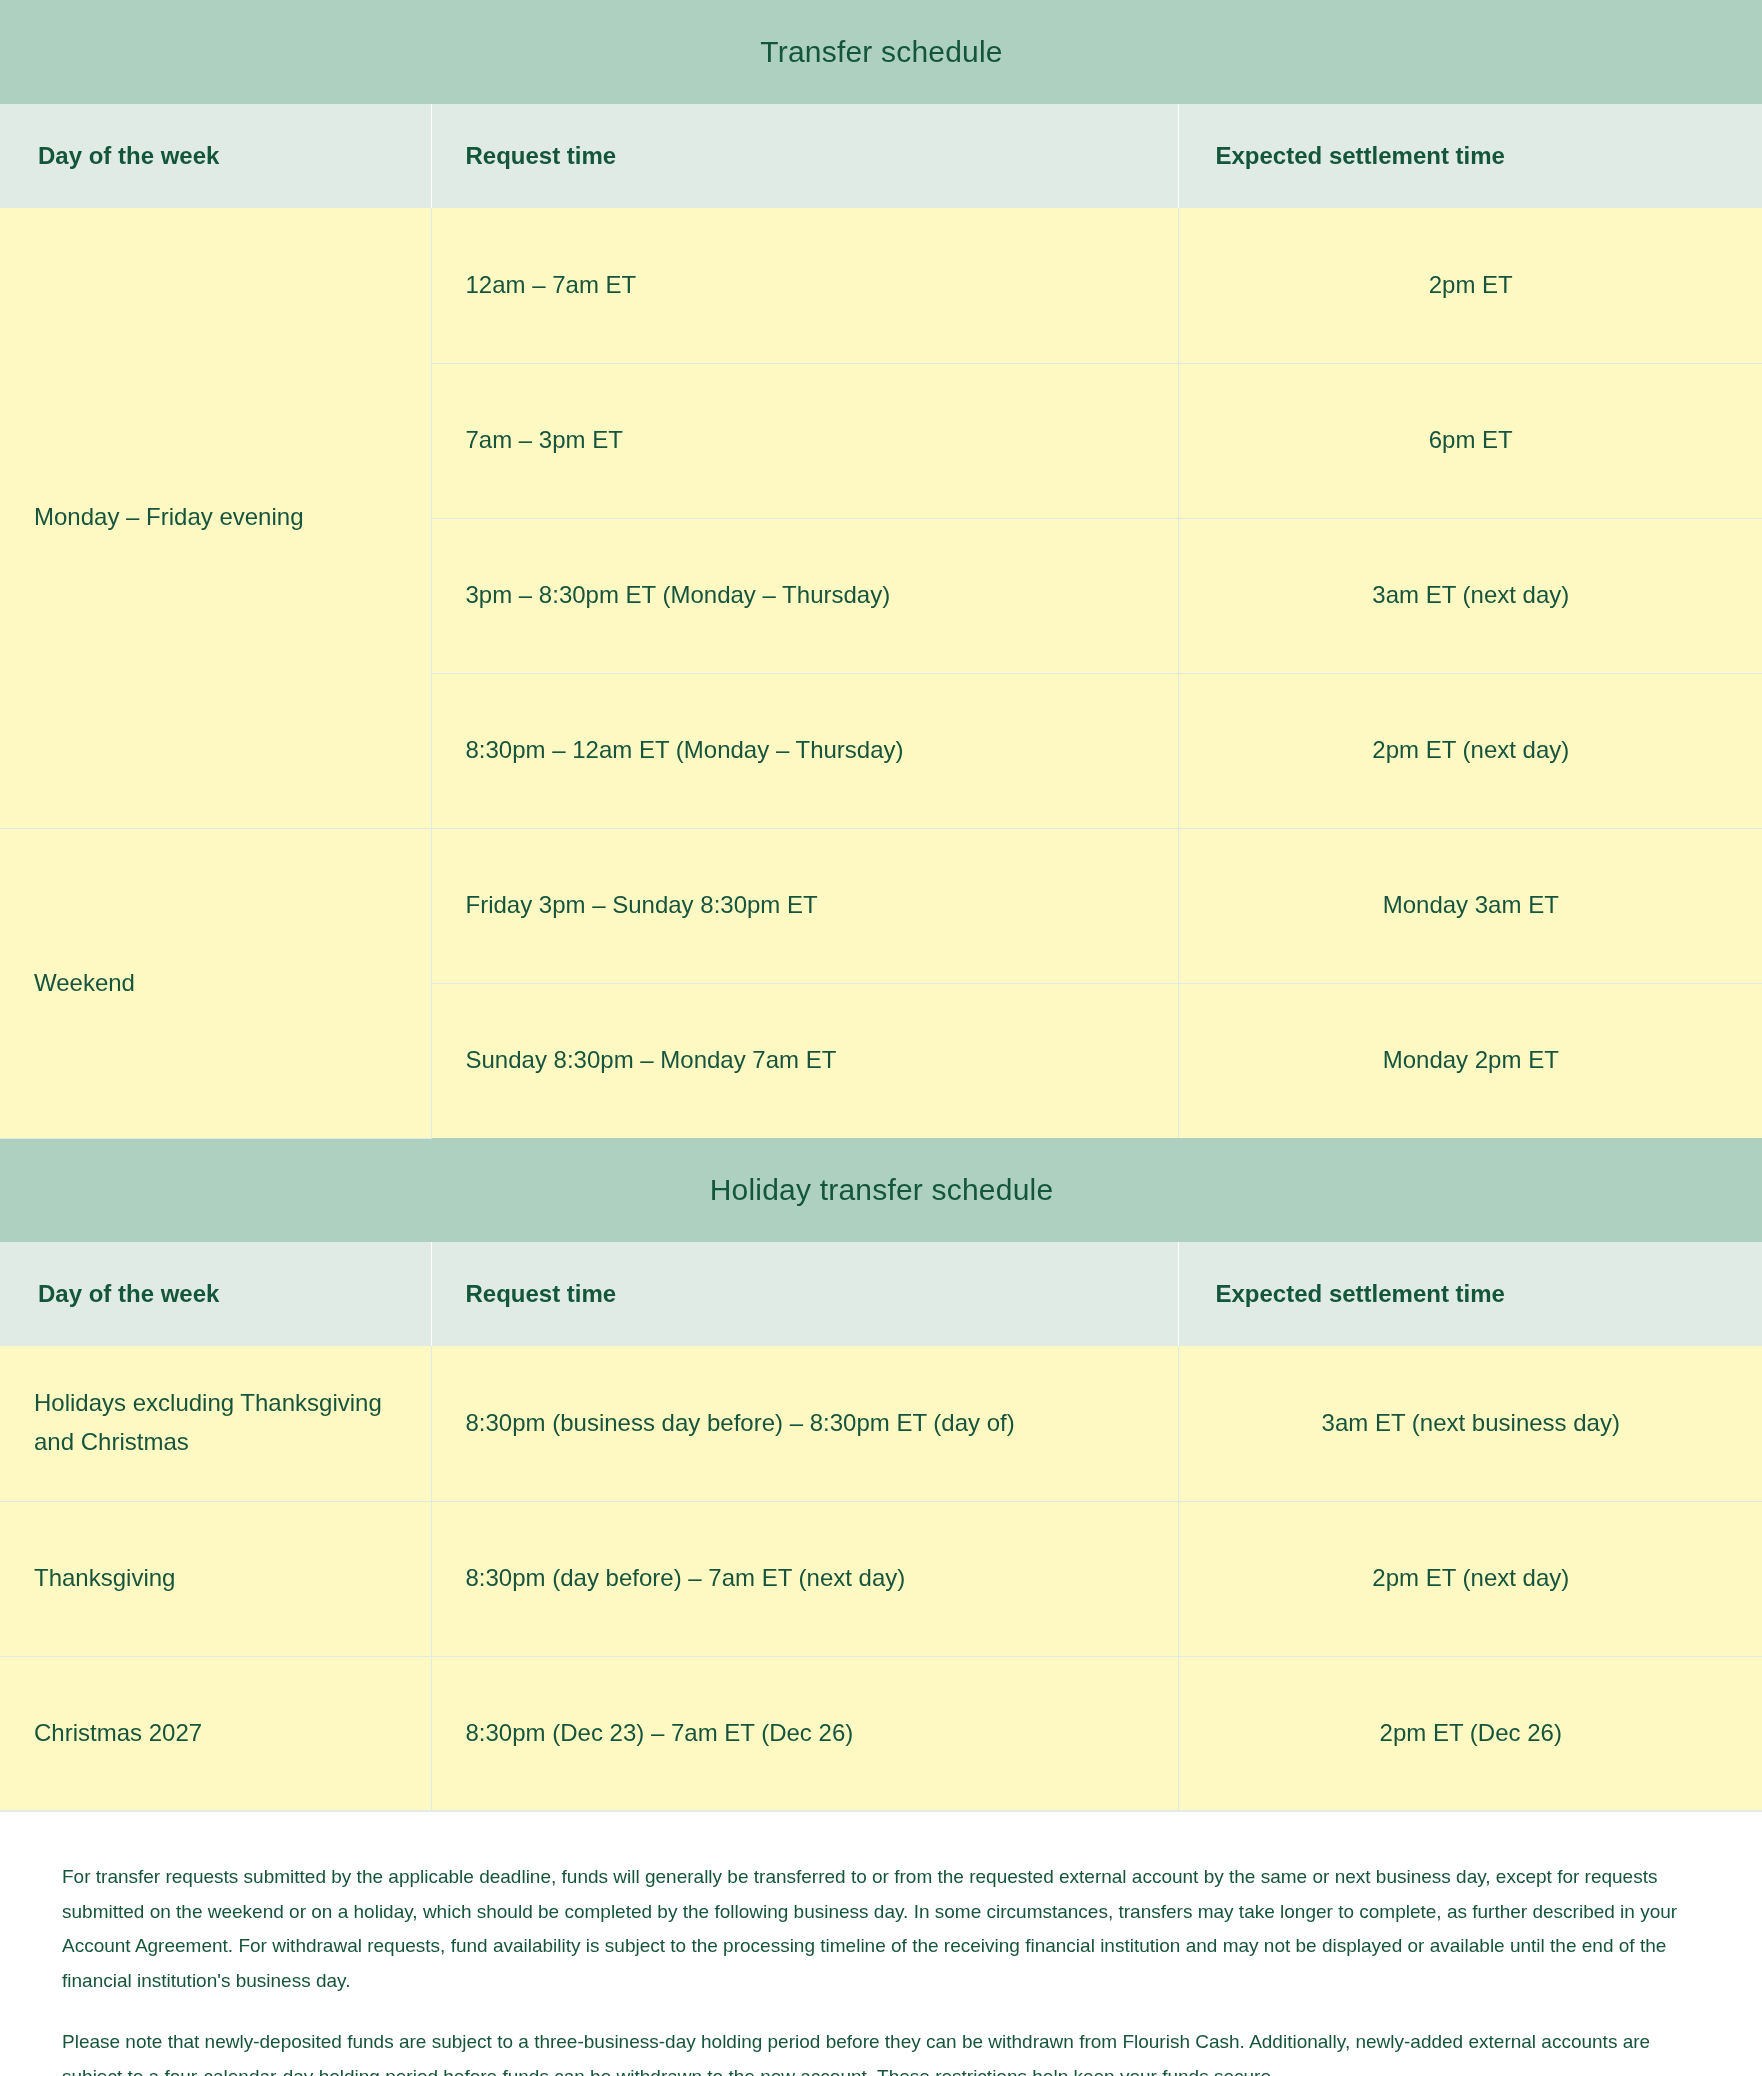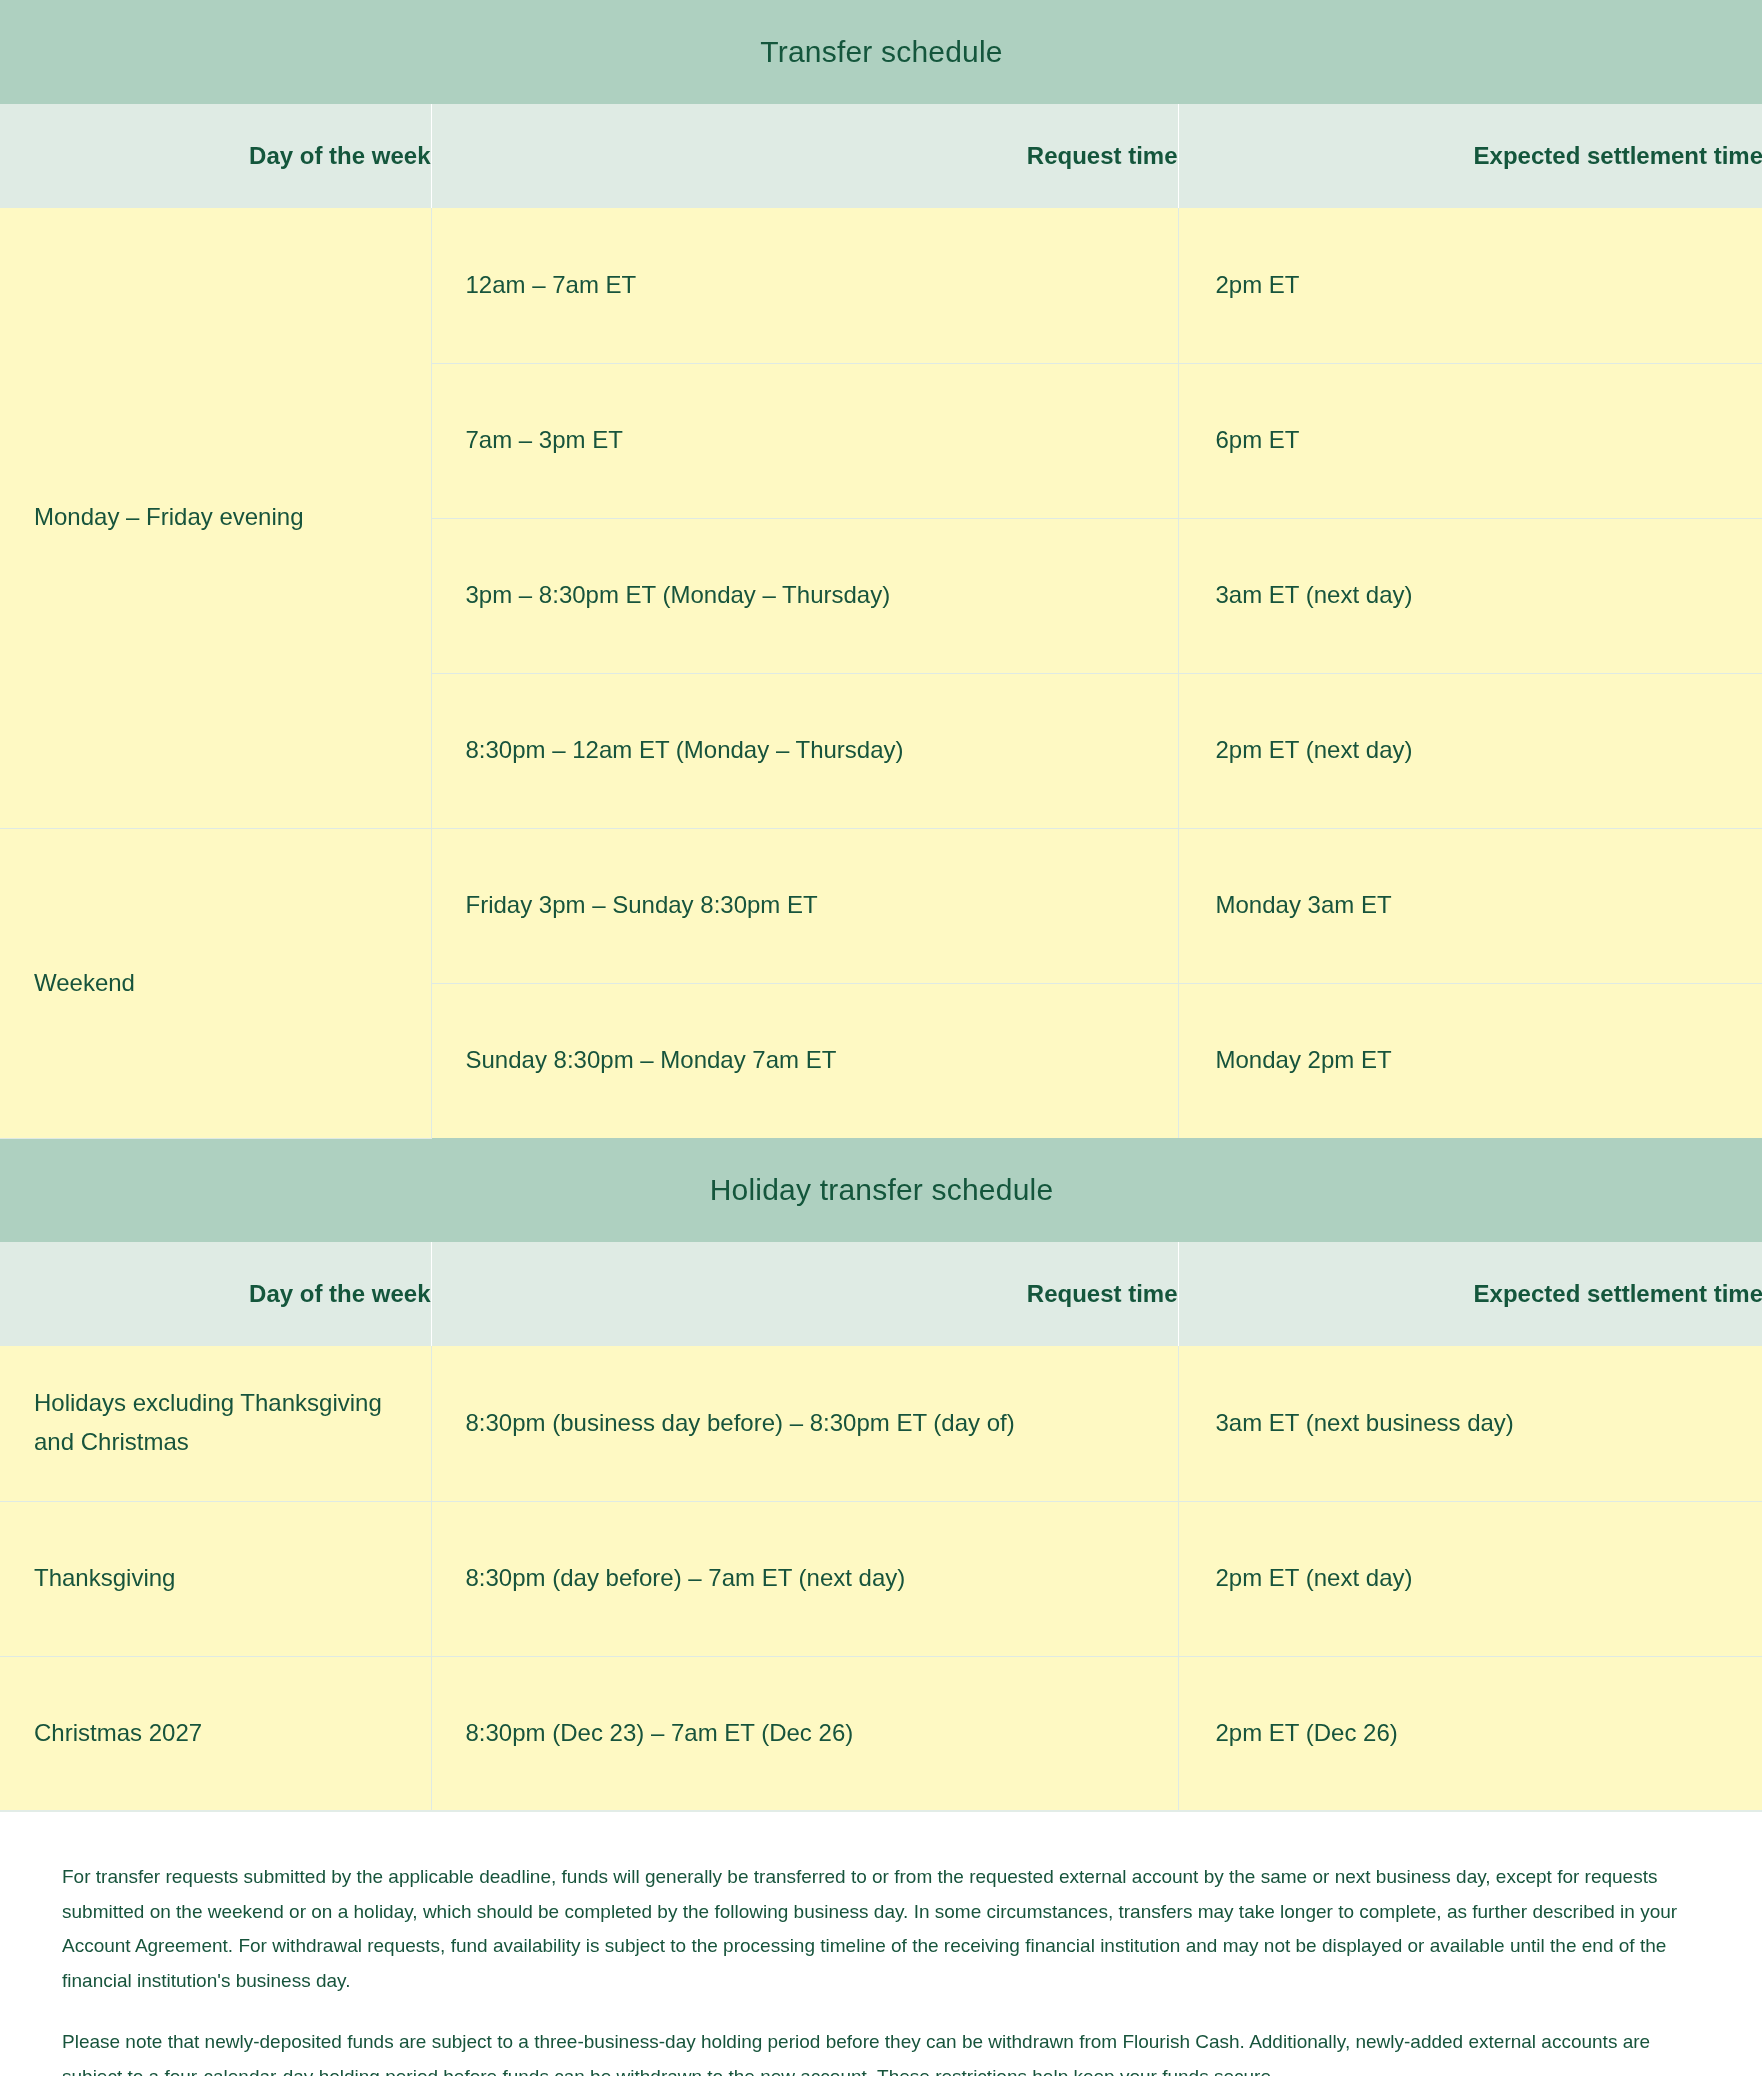--- a/index.html
+++ b/index.html
@@ -37,21 +37,21 @@
     letter-spacing: 0.2px;
     height: 104px;
     padding: 0 8px;
     border: none;
   }
 
   
   .col-head th {
     background: #dfebe4;
     color: #14563c;
-    text-align: right;
+    text-align: left;
     font-size: 24px;
     font-weight: bold;
     height: 104px;
     padding: 0 0 0 38px;
     border-right: 1.6px solid #ffffff;
     vertical-align: middle;
   }
   .col-head th:last-child { border-right: none; }
   .col-head th.c-req-head { padding-left: 34px; }
   .col-head th.c-set-head { padding-left: 37px; margin-top: 8px; }
@@ -68,21 +68,21 @@
     border-right: 1.6px solid #dfeae4;
   }
   td.cell:last-child { border-right: none; }
 
   td.cell.daycell {
     padding-left: 34px;
     padding-right: 24px;
     border-right: 1.6px solid #dfeae4;
   }
   td.cell.reqcell { padding-left: 34px; padding-right: 32px; }
-  td.cell.setcell { padding-left: 37px; }
+  td.cell.setcell { padding-left: 37px; text-align: center; }
 
   td.r-tall  { height: 155px; }
   td.r-mid   { height: 155px; }
 
   .nobot { border-bottom: none !important; }
 
   
   .footnotes td {
     background: #ffffff;
     padding: 48px 56px 43px 62px;

